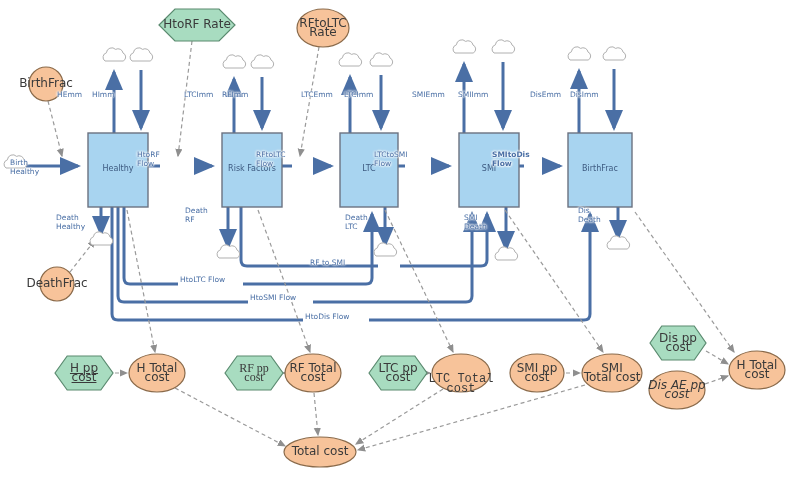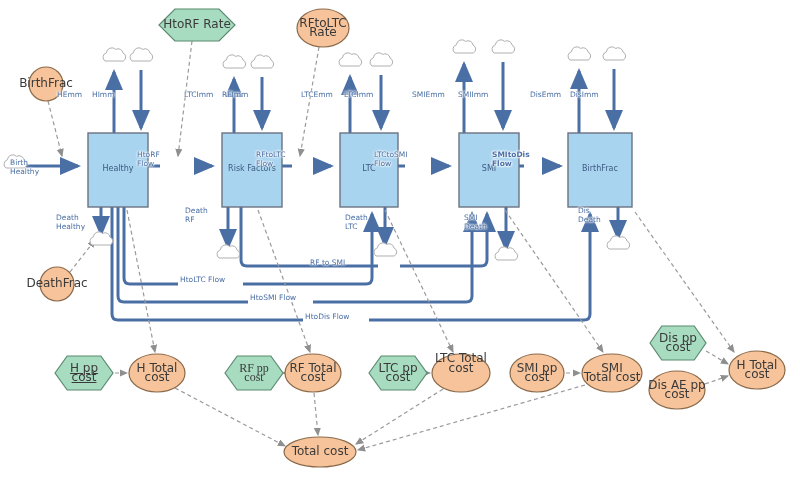--- a/index.html
+++ b/index.html
@@ -201,28 +201,28 @@
       <div class="node-lbl" style="left: 39px; width: 90px; top: 363.5px; text-decoration: underline;">H pp
 cost</div>
       <div class="node-lbl" style="left: 112px; width: 90px; top: 363.5px;">H Total
 cost</div>
       <div class="node-lbl" style="left: 209px; width: 90px; top: 363.5px; font-family: Liberation Serif, serif;">RF pp
 cost</div>
       <div class="node-lbl" style="left: 268px; width: 90px; top: 363.5px;">RF Total
 cost</div>
       <div class="node-lbl" style="left: 353px; width: 90px; top: 363.5px;">LTC pp
 cost</div>
-      <div class="node-lbl" style="left: 416px; width: 90px; top: 354px;">LTC Total
+      <div class="node-lbl" style="left: 416px; width: 90px; top: 375px; font-family: Liberation Mono, monospace;">LTC Total
 cost</div>
       <div class="node-lbl" style="left: 492px; width: 90px; top: 363.5px;">SMI pp
 cost</div>
       <div class="node-lbl" style="left: 567px; width: 90px; top: 363.5px;">SMI
 Total cost</div>
       <div class="node-lbl" style="left: 633px; width: 90px; top: 333.5px;">Dis pp
 cost</div>
-      <div class="node-lbl" style="left: 632px; width: 90px; top: 380.5px;">Dis AE pp
+      <div class="node-lbl" style="left: 632px; width: 90px; top: 380.5px; font-style: italic;">Dis AE pp
 cost</div>
       <div class="node-lbl" style="left: 712px; width: 90px; top: 360.5px;">H Total
 cost</div>
       <div class="node-lbl" style="left: 275px; width: 90px; top: 447.25px;">Total cost</div>
     </div>
 
 </div>
 
 </body></html>

